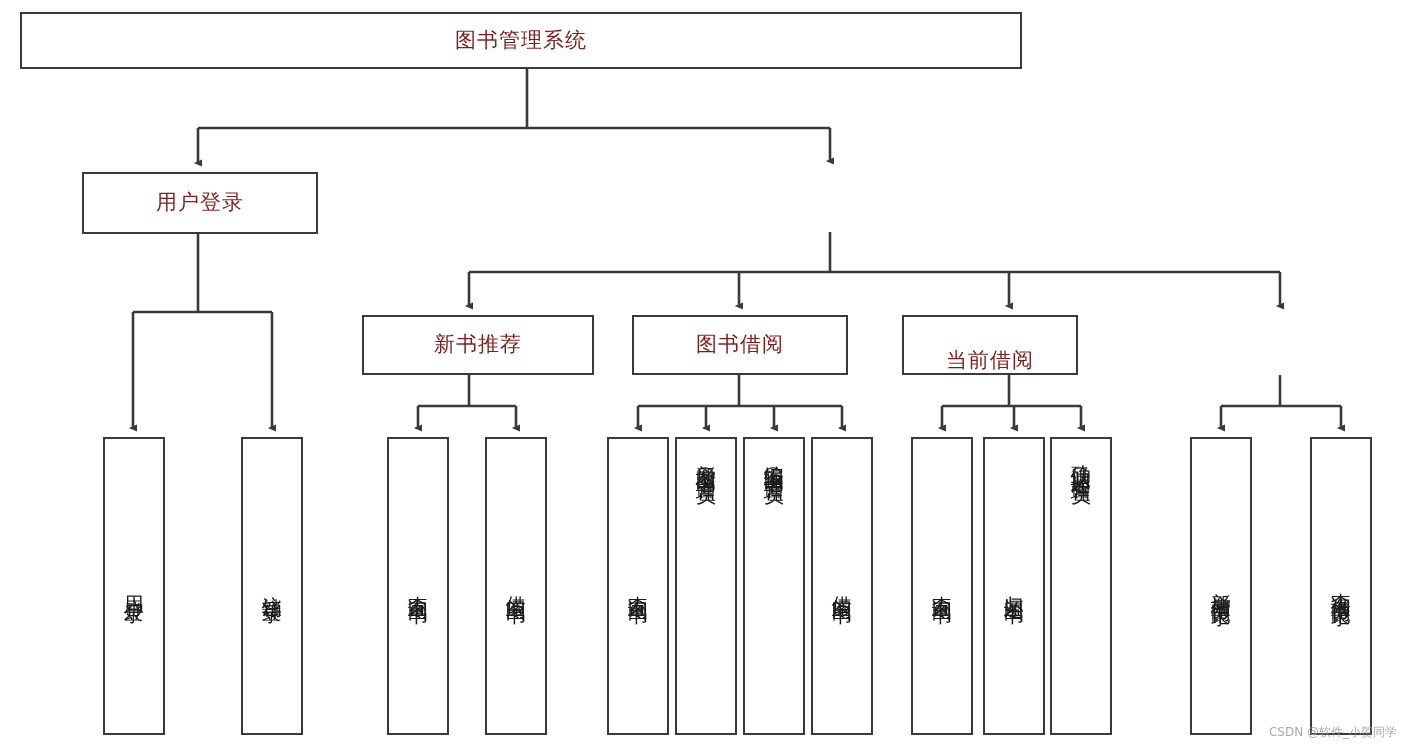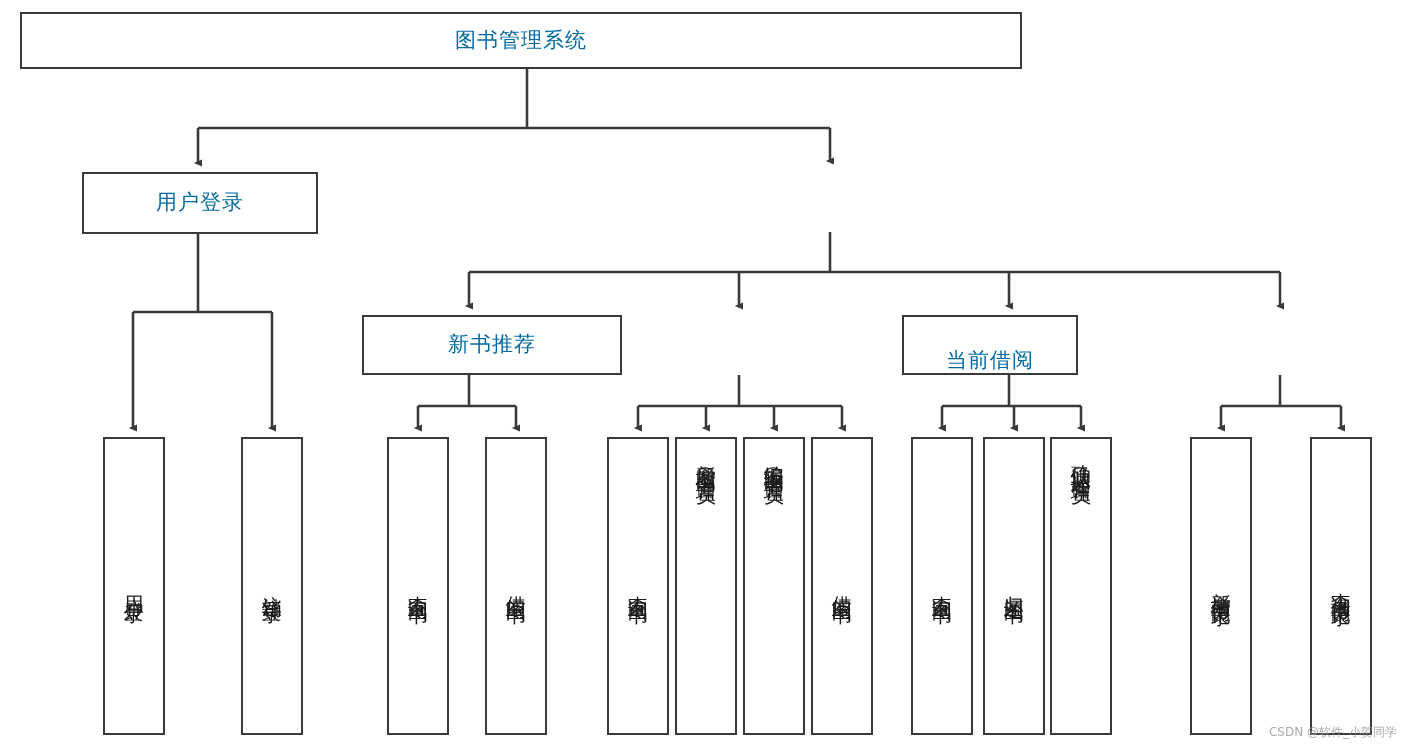--- a/index.html
+++ b/index.html
@@ -29,21 +29,21 @@
     box-sizing: border-box;
     background: #ffffff;
     border: 2px solid #3a3a3a;
     display: flex;
     align-items: center;
     justify-content: center;
   }
   .node-label-h {
     font-size: 21px;
     line-height: 1.2;
-    color: #0369a1;
+    color: #7f1d1d;
     letter-spacing: 1px;
     white-space: nowrap;
   }
   .node-box.vertical {
     align-items: flex-start;
     justify-content: center;
     padding-top: 4px;
   }
   .node-label-v {
     font-size: 20px;
@@ -129,22 +129,25 @@
   </svg>
 
   <div class="node-box" style="left:20px; top:12px; width:1002px; height:57px;">
     <span class="node-label-h">图书管理系统</span>
   </div>
 
   <div class="node-box" style="left:82px; top:172px; width:236px; height:62px;">
     <span class="node-label-h">用户登录</span>
   </div>
 
-  <div class="node-box" style="left:362px; top:315px; width:260px; height:60px;">
+  <div class="node-box" style="left:362px; top:315px; width:232px; height:60px;">
     <span class="node-label-h">新书推荐</span>
+  </div>
+  <div class="node-box" style="left:632px; top:315px; width:216px; height:60px;">
+    <span class="node-label-h">图书借阅</span>
   </div>
   <div class="node-box" style="left:902px; top:315px; width:176px; height:60px;align-items:flex-end;">
     <span class="node-label-h">当前借阅</span>
   </div>
 
   <div class="node-box vertical centered" style="left:103px; top:437px; width:62px; height:298px;">
     <span class="node-label-v">用户登录</span>
   </div>
   <div class="node-box vertical centered" style="left:241px; top:437px; width:62px; height:298px;">
     <span class="node-label-v">注销登录</span>

